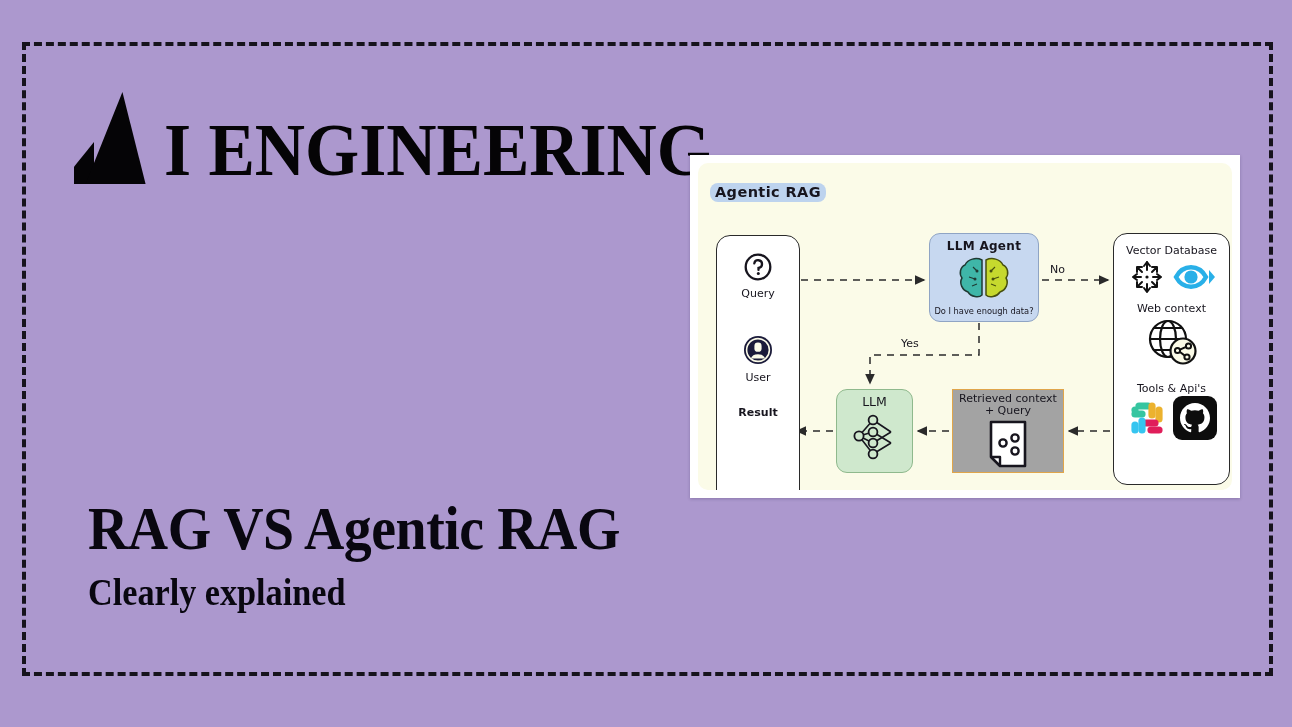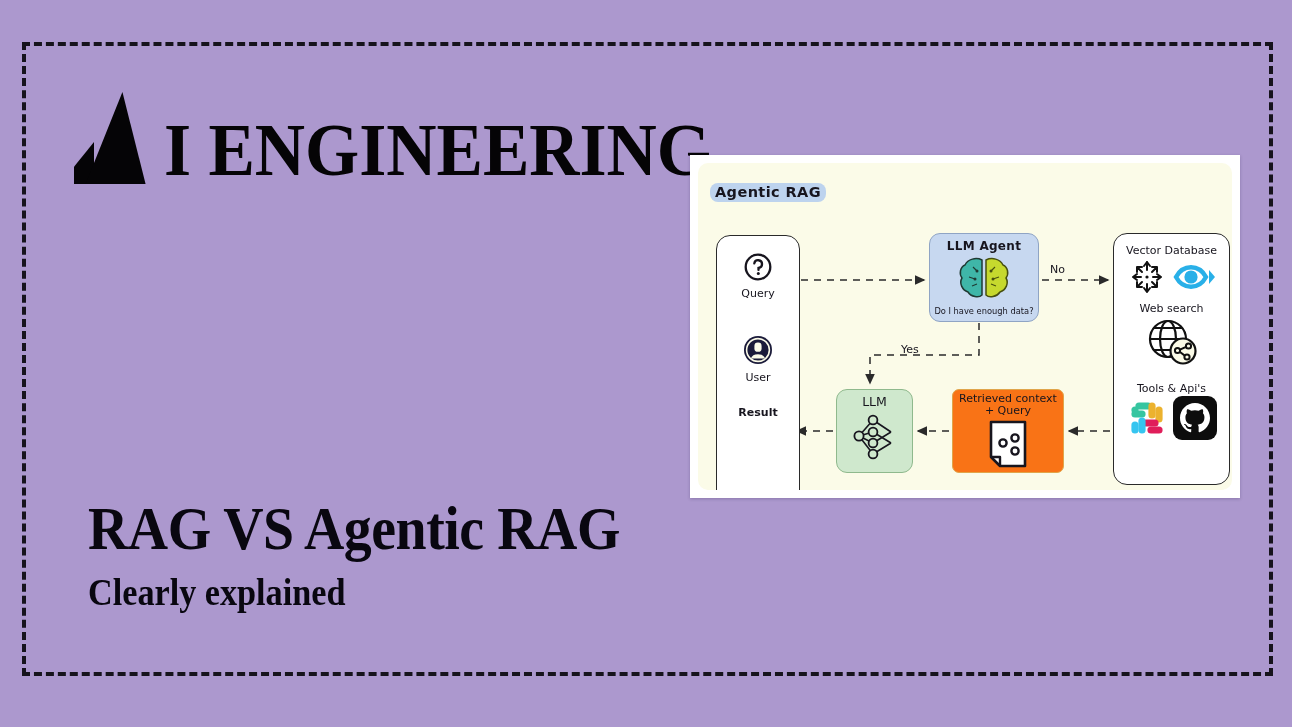--- a/index.html
+++ b/index.html
@@ -207,36 +207,36 @@
     border-radius: 11px;
     padding-top: 4px;
   }
   #node-llm .llm-title { font-size: 12.5px; }
 
   #node-context {
     left: 254px;
     top: 226px;
     width: 112px;
     height: 84px;
-    background: #f97316;
+    background: #a3a3a3;
     border: 1.4px solid #e0a54a;
-    border-radius: 7px;
+    border-radius: 0;
     padding-top: 3px;
   }
   #node-context .ctx-title { font-size: 11px; line-height: 1.12; }
 
   
   .edge-label {
     position: absolute;
     font-family: "DejaVu Sans", sans-serif;
     font-size: 11px;
     color: #17151e;
   }
   #label-no  { left: 352px; top: 100px; }
-  #label-yes { left: 203px; top: 180px; }
+  #label-yes { left: 203px; top: 174px; }
 
   #edges { position: absolute; left: 0; top: 0; width: 100%; height: 100%; pointer-events: none; }
 </style>
 </head>
 <body>
 
 <div id="dashed-frame"></div>
 
 <div id="brand">
   <div id="brand-mark">
@@ -337,21 +337,21 @@
           </svg>
           <svg width="42" height="34" viewBox="0 0 42 34">
             <path d="M3,17 C10,4 26,4 33,17 C26,30 10,30 3,17 Z" fill="none" stroke="#29b0e8" stroke-width="4.4"></path>
             <circle cx="18" cy="17" r="6.6" fill="#29b0e8"></circle>
             <path d="M36,10 L42,17 L36,24 Z" fill="#29b0e8"></path>
           </svg>
         </div>
       </div>
 
       <div class="tool-group" style="margin-top:6px;">
-        <div class="tool-caption">Web search</div>
+        <div class="tool-caption">Web context</div>
         <svg width="55" height="50" viewBox="0 0 55 50">
           <circle cx="24" cy="23" r="18" fill="none" stroke="#111" stroke-width="2.2"></circle>
           <ellipse cx="24" cy="23" rx="8" ry="18" fill="none" stroke="#111" stroke-width="2.2"></ellipse>
           <path d="M6,23 L42,23 M9.5,12 L38.5,12 M9.5,34 L38.5,34" stroke="#111" stroke-width="2.2" fill="none"></path>
           <circle cx="39" cy="35" r="12.5" fill="#fbfbe8" stroke="#111" stroke-width="2.2"></circle>
           <circle cx="44.5" cy="30" r="2.6" fill="none" stroke="#111" stroke-width="2"></circle>
           <circle cx="33.5" cy="34.5" r="2.6" fill="none" stroke="#111" stroke-width="2"></circle>
           <circle cx="43" cy="41" r="2.6" fill="none" stroke="#111" stroke-width="2"></circle>
           <path d="M36,33.6 L42,30.8 M36,36 L40.8,39.6" stroke="#111" stroke-width="2"></path>
         </svg>

